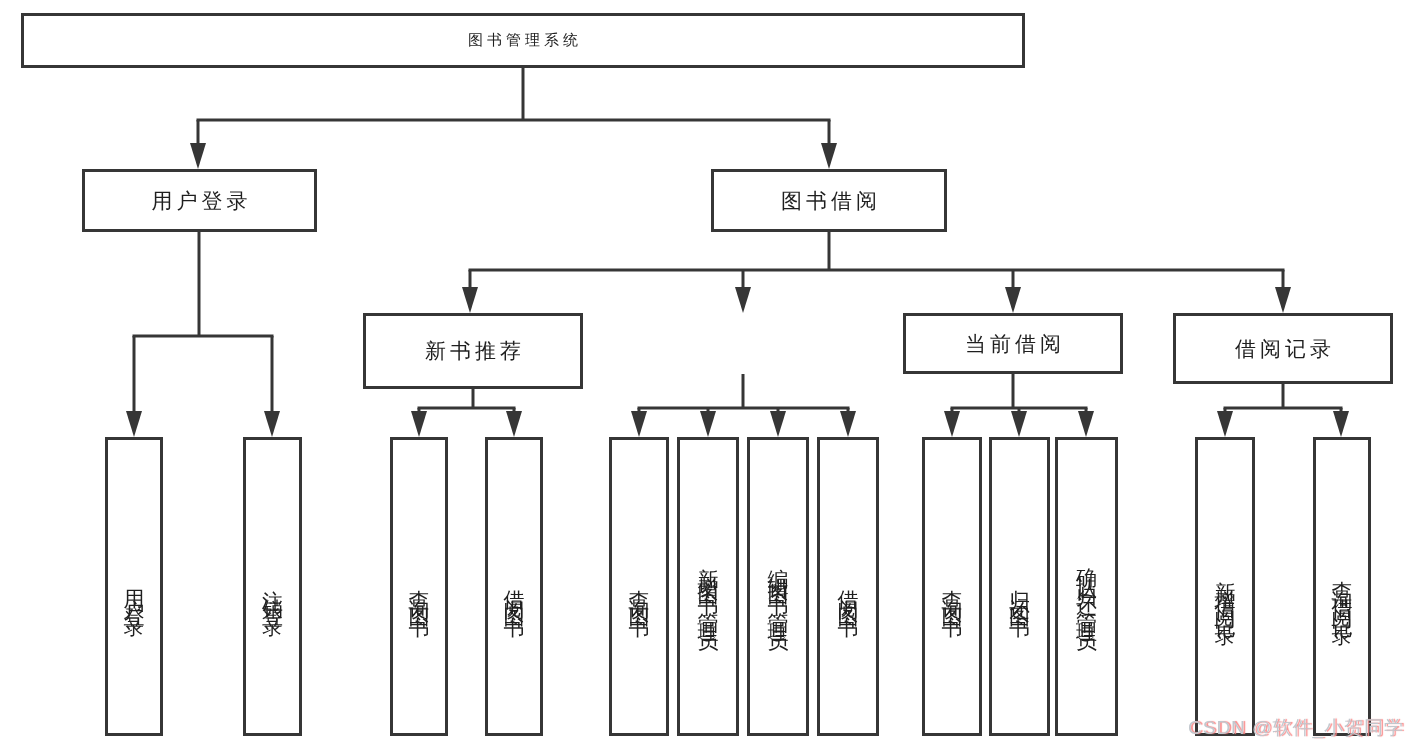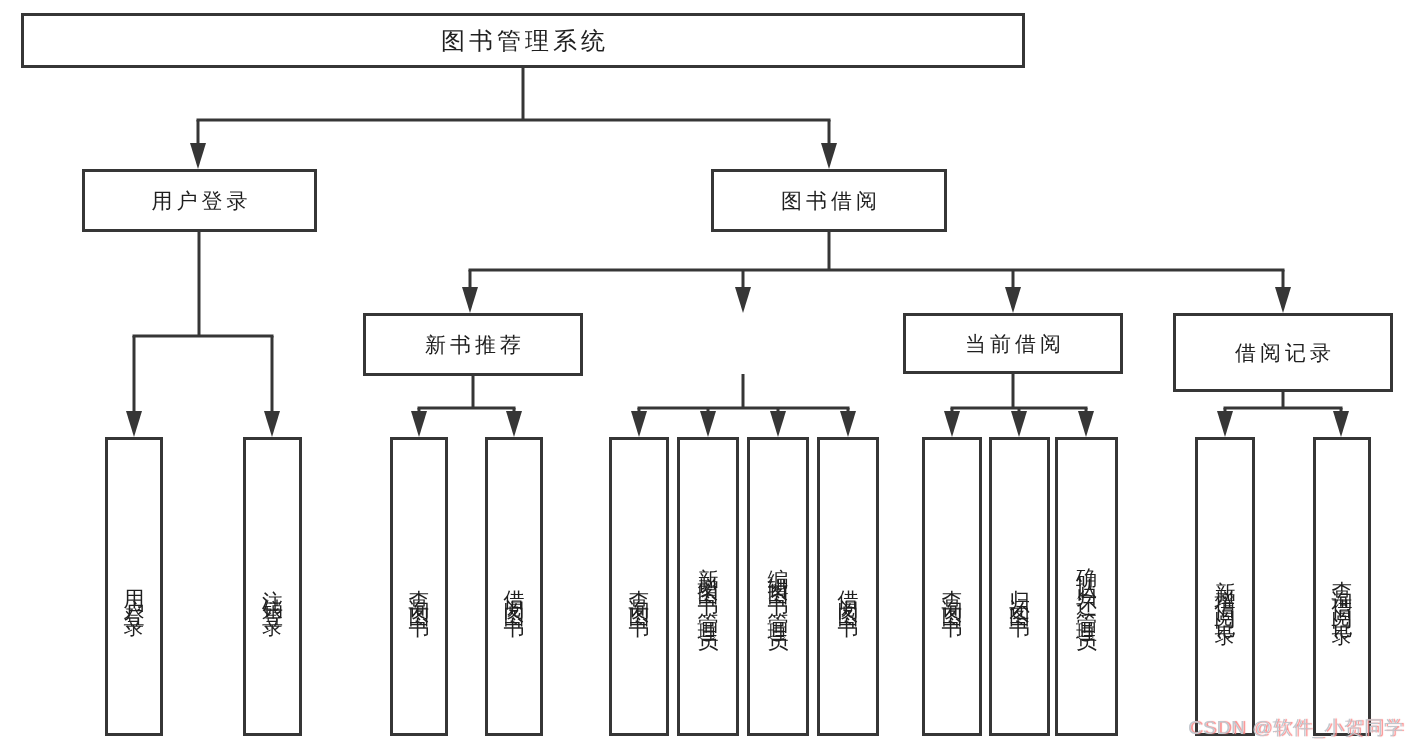--- a/index.html
+++ b/index.html
@@ -25,21 +25,21 @@
   .box{
     position:absolute;
     box-sizing:border-box;
     border:3px solid var(--box-border);
     background:var(--box-fill);
     display:flex;align-items:center;justify-content:center;
     color:var(--text);
   }
   .box span{display:block;white-space:nowrap;}
   .box.h span{font-size:21px;letter-spacing:4px;margin-right:-4px;}
-  .box.root span{font-size:24px;letter-spacing:4px;margin-right:-4px;}
+  .box.root span{font-size:15px;letter-spacing:4px;margin-right:-4px;}
   .box.v span{
     writing-mode:vertical-lr;
     text-orientation:mixed;
     font-size:21px;
     letter-spacing:9px;
     margin-bottom:-9px;
   }
   .watermark{
     position:absolute;
     font-size:19px;
@@ -120,27 +120,27 @@
     <span>图书管理系统</span>
   </div>
 
   <div class="box h" style="left:82px;top:169px;width:235px;height:63px">
     <span>用户登录</span>
   </div>
   <div class="box h" style="left:711px;top:169px;width:236px;height:63px">
     <span>图书借阅</span>
   </div>
 
-  <div class="box h" style="left:363px;top:313px;width:220px;height:63px">
+  <div class="box h" style="left:363px;top:313px;width:220px;height:76px">
     <span>新书推荐</span>
   </div>
   <div class="box h" style="left:903px;top:313px;width:220px;height:61px">
     <span>当前借阅</span>
   </div>
-  <div class="box h" style="left:1173px;top:313px;width:220px;height:79px">
+  <div class="box h" style="left:1173px;top:313px;width:220px;height:71px">
     <span>借阅记录</span>
   </div>
 
   <div class="box v" style="left:105px;top:437px;width:58px;height:299px">
     <span>用户登录</span>
   </div>
   <div class="box v" style="left:243px;top:437px;width:59px;height:299px">
     <span>注销登录</span>
   </div>
 

